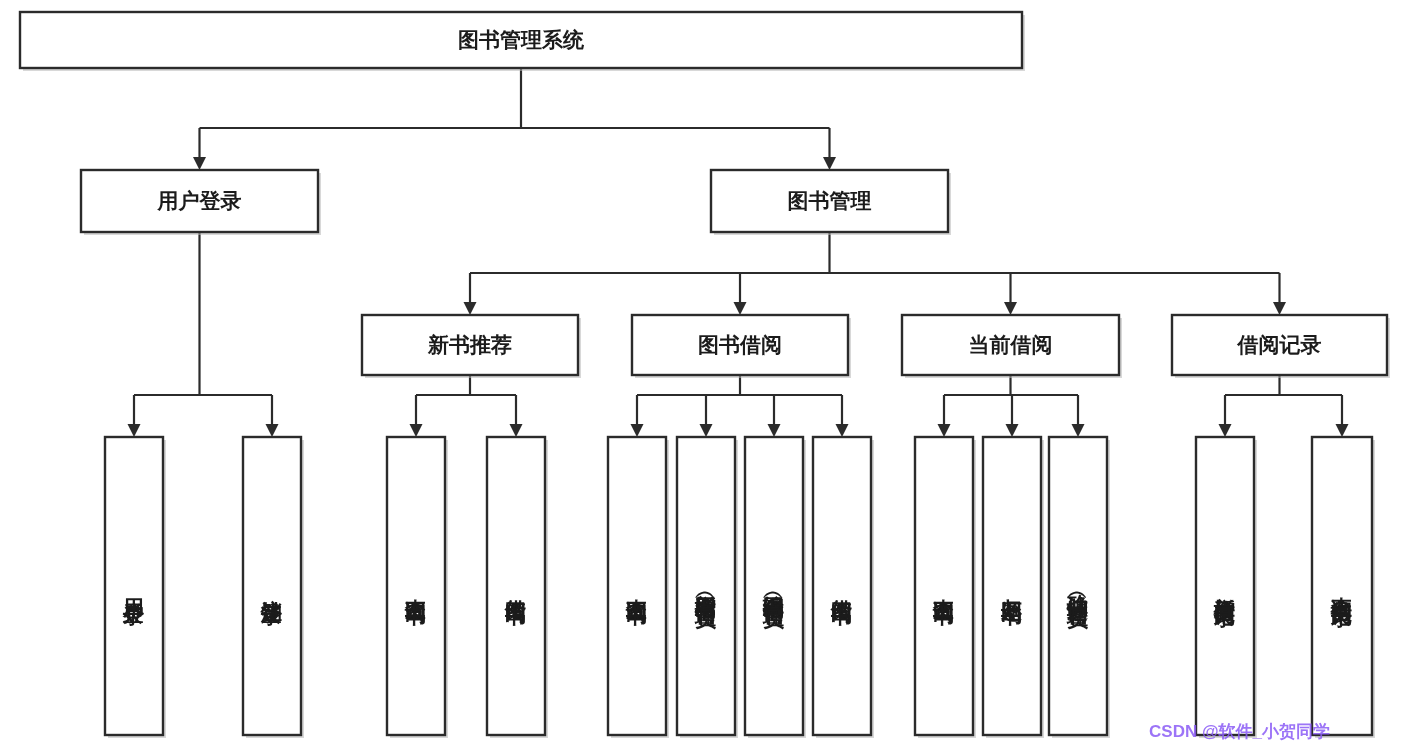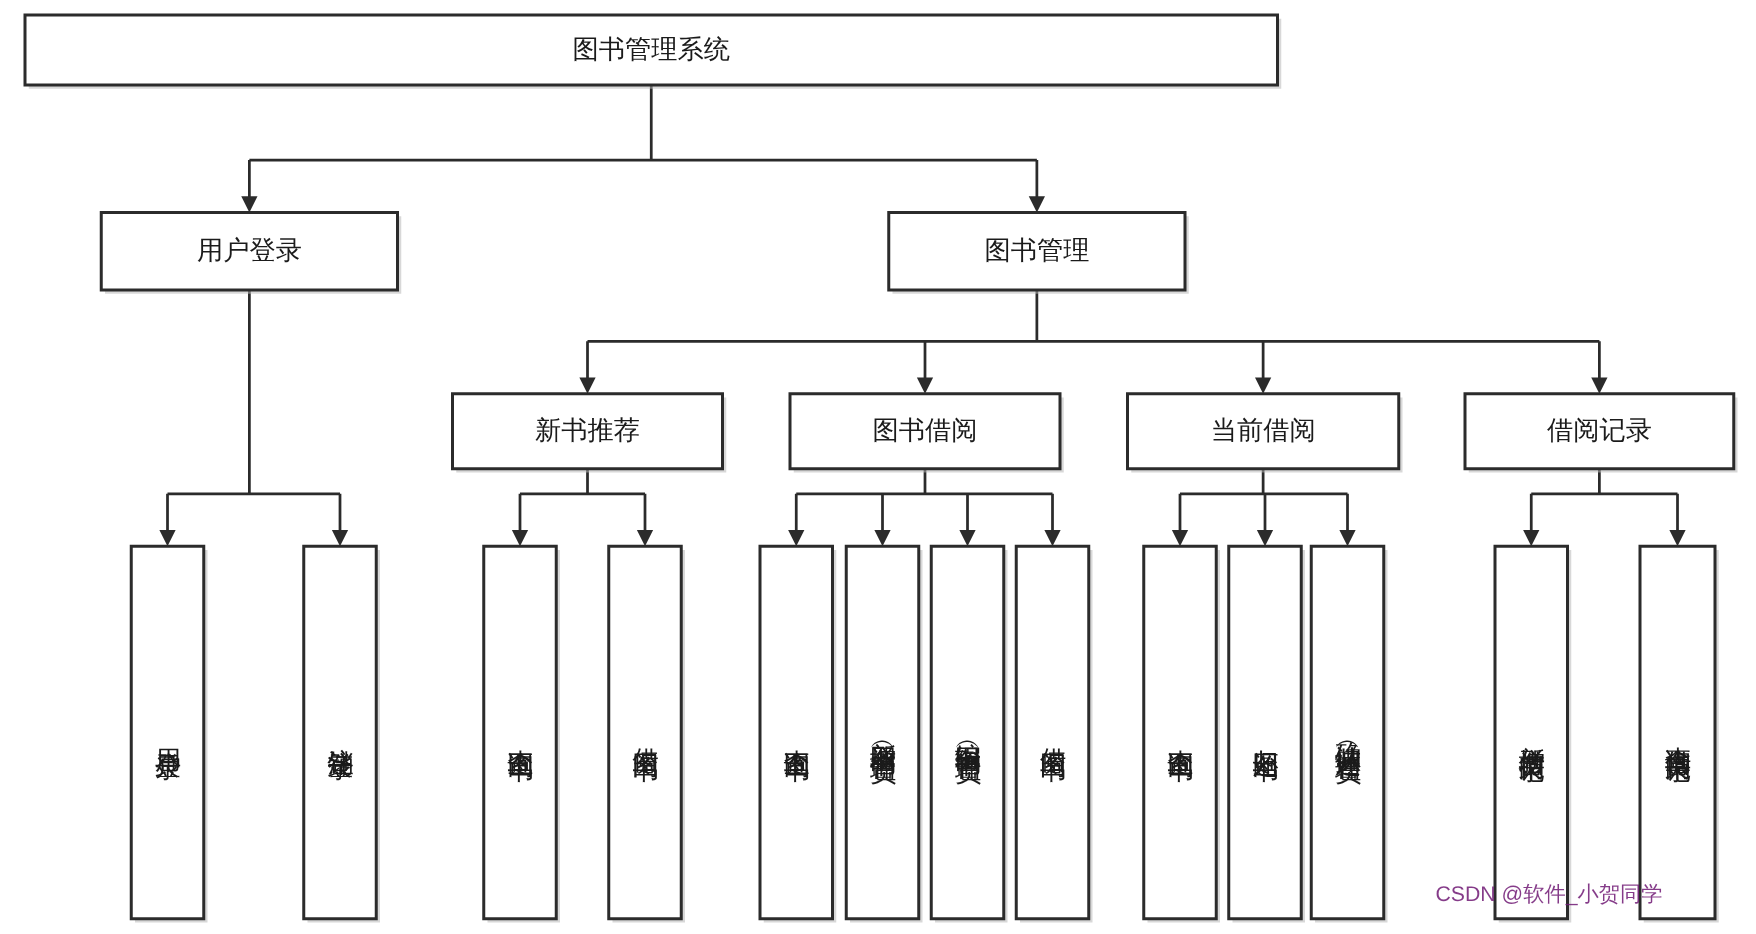--- a/index.html
+++ b/index.html
@@ -11,20 +11,21 @@
     width: 1405px;
     height: 747px;
     overflow: hidden;
     font-family: "Liberation Sans", "DejaVu Sans", sans-serif;
   }
   #diagram-root {
     position: relative;
     width: 1338px;
     height: 747px;
     background: #ffffff;
+    font-weight: bold;
   }
   svg#flow-svg {
     position: absolute;
     left: 0;
     top: 0;
     width: 1405px;
     height: 747px;
     display: block;
   }
   .node-box {
@@ -64,24 +65,24 @@
     line-height: 1;
     display: flex;
     align-items: center;
     justify-content: center;
     white-space: nowrap;
     pointer-events: none;
   }
   .watermark {
     position: absolute;
     right: 8px;
-    bottom: 20px;
+    bottom: 4px;
     font-family: "Liberation Sans", "DejaVu Sans", sans-serif;
     font-size: 17px;
-    color: #701a75;
+    color: #8b5cf6;
     opacity: 0.85;
     white-space: nowrap;
     text-align: center;
   }
 </style>
 </head>
 <body>
 
 <div id="diagram-root">
   <svg id="flow-svg" viewBox="0 0 1405 747" xmlns="http://www.w3.org/2000/svg">

